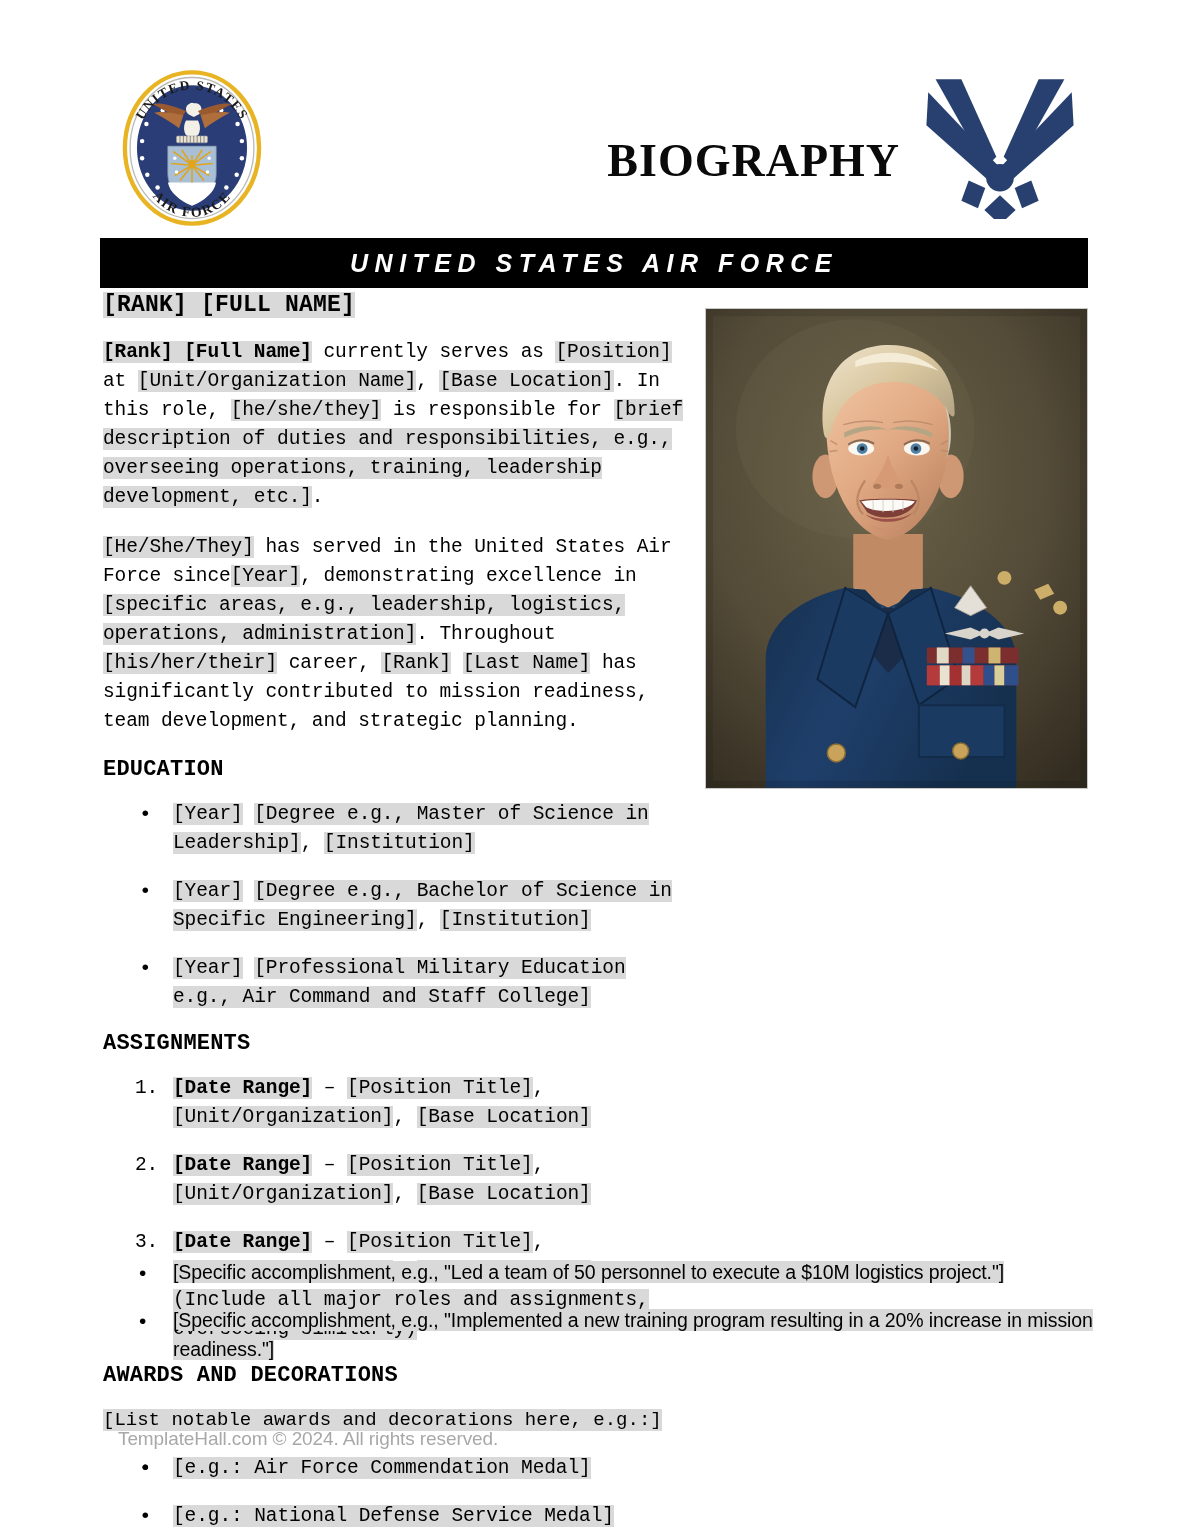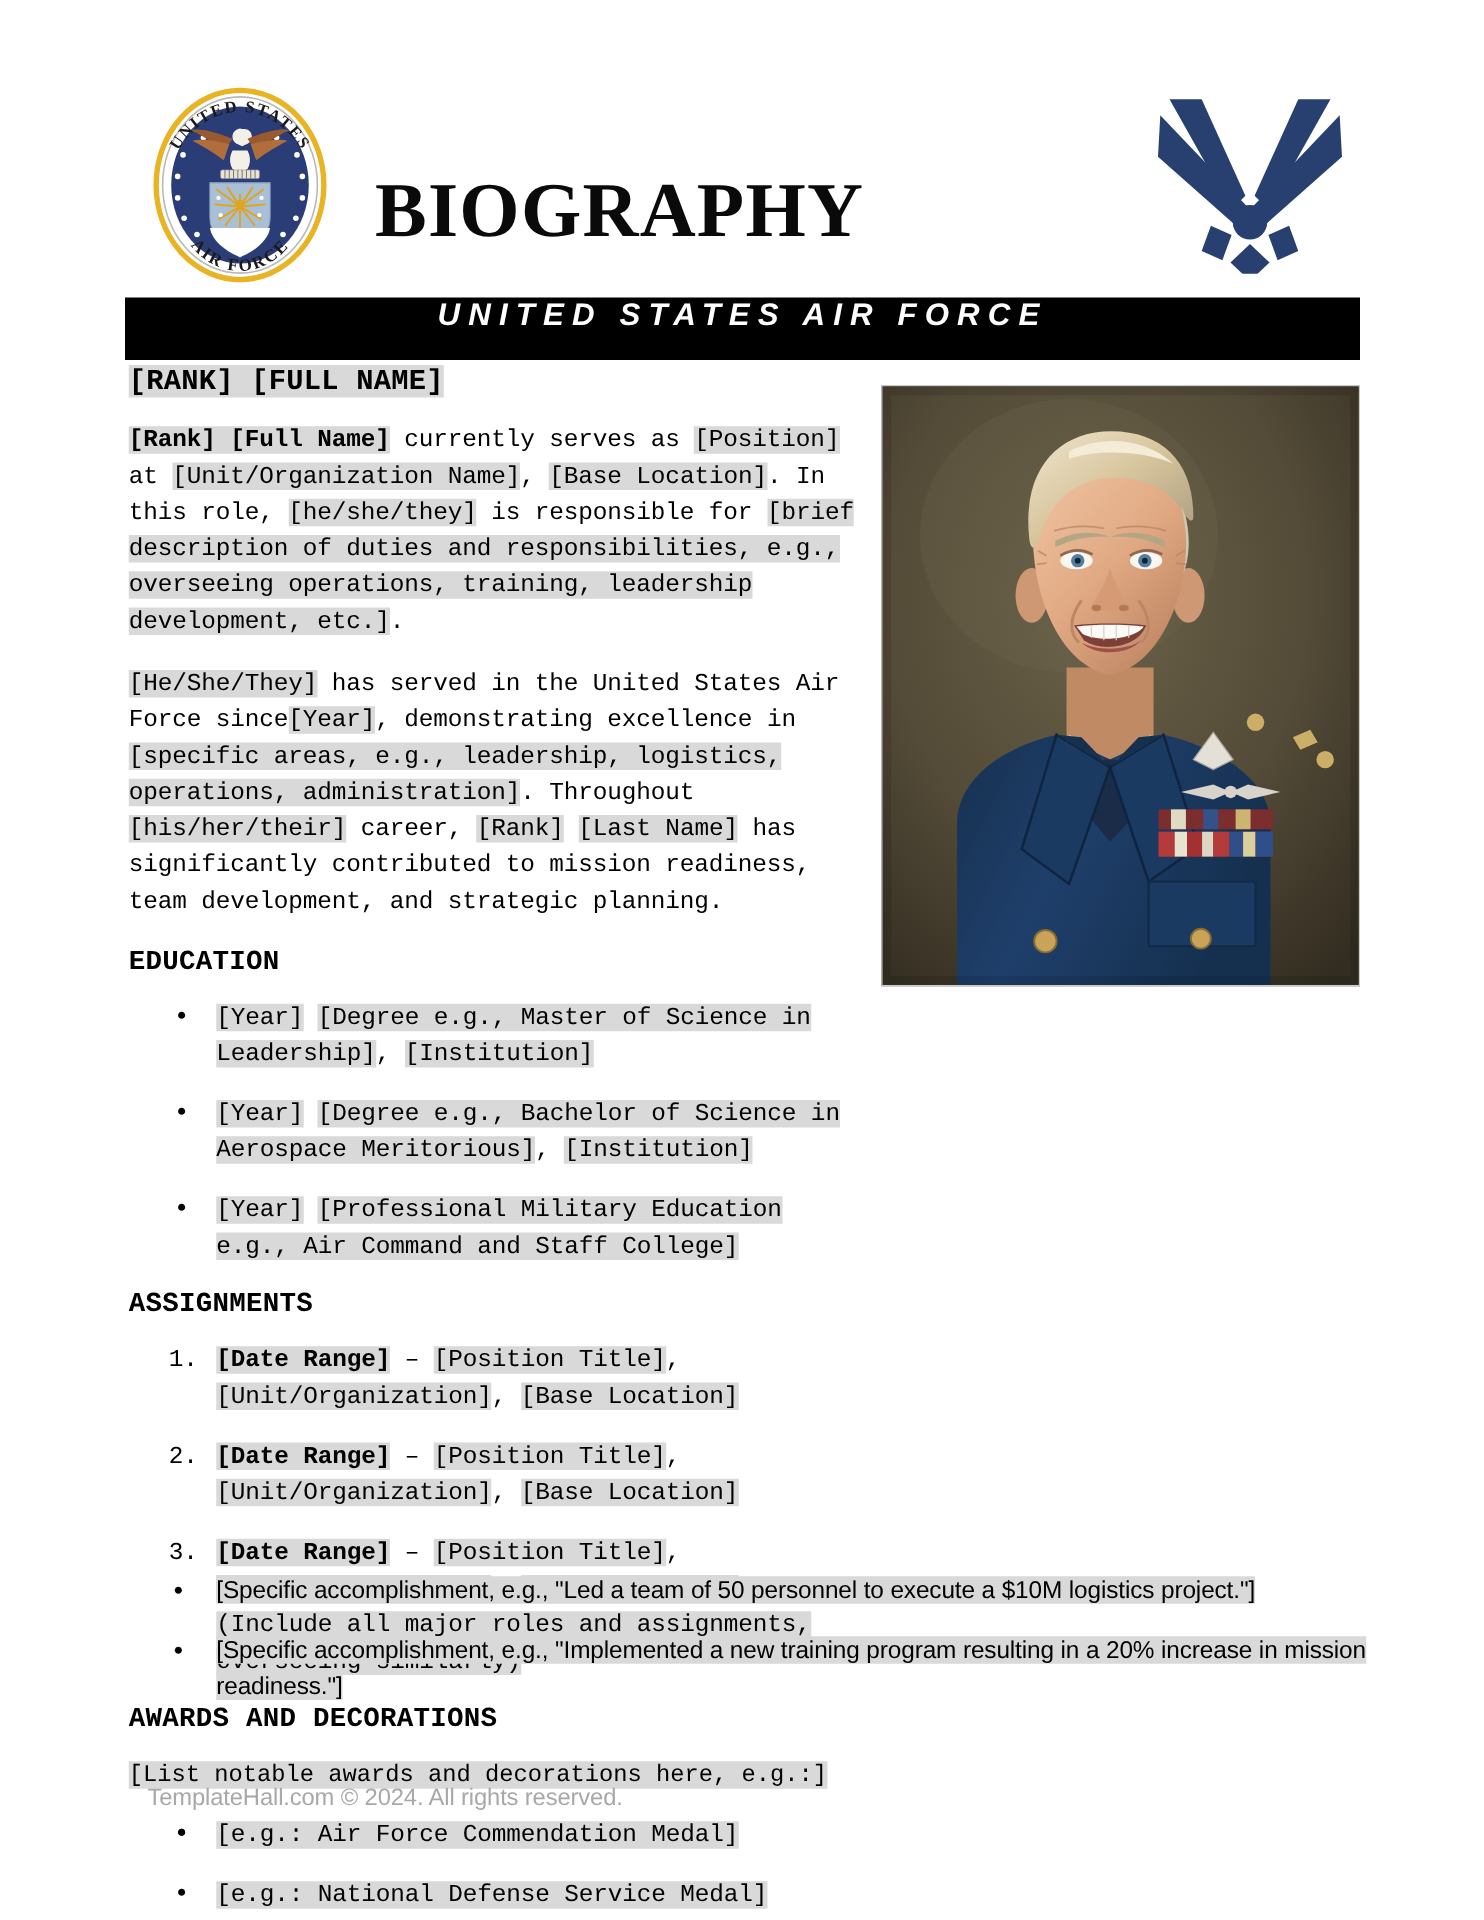--- a/index.html
+++ b/index.html
@@ -26,36 +26,37 @@
   }
   #wings {
     position: absolute;
     left: 908px; top: 72px;
     width: 184px; height: 146px;
   }
   #doc-title {
     position: absolute;
     left: 300px; top: 138px;
     width: 600px;
-    text-align: left;
+    text-align: right;
     font-family: "Liberation Serif", serif;
     font-weight: bold;
-    font-size: 62px;
+    font-size: 46px;
     letter-spacing: 1px;
     line-height: 1;
     color: #0a0a0a;
   }
 
   
   #banner {
     position: absolute;
     left: 100px; top: 238px;
     width: 988px; height: 50px;
     background: #000000;
     display: flex;
+    align-items: center;
     justify-content: center;
   }
   #banner-text {
     color: #ffffff;
     font-weight: bold;
     font-style: italic;
     font-size: 25px;
     letter-spacing: 6.5px;
   }
 
@@ -406,21 +407,21 @@
   
   <div class="sec">
     <h2 class="section">EDUCATION</h2>
     <ul class="blist">
       <li>
         <span class="marker">•</span>
         <span class="hl">[Year]</span> <span class="hl">[Degree e.g., Master of Science in Leadership]</span><span>, </span><span class="hl">[Institution]</span>
       </li>
       <li>
         <span class="marker">•</span>
-        <span class="hl">[Year]</span> <span class="hl">[Degree e.g., Bachelor of Science in Aerospace Meritorious]</span><span>, </span><span class="hl">[Institution]</span>
+        <span class="hl">[Year]</span> <span class="hl">[Degree e.g., Bachelor of Science in Specific Engineering]</span><span>, </span><span class="hl">[Institution]</span>
       </li>
       <li>
         <span class="marker">•</span>
         <span class="hl">[Year]</span> <span class="hl">[Professional Military Education e.g., Air Command and Staff College]</span>
       </li>
     </ul>
   </div>
 
   
   <div class="sec">

